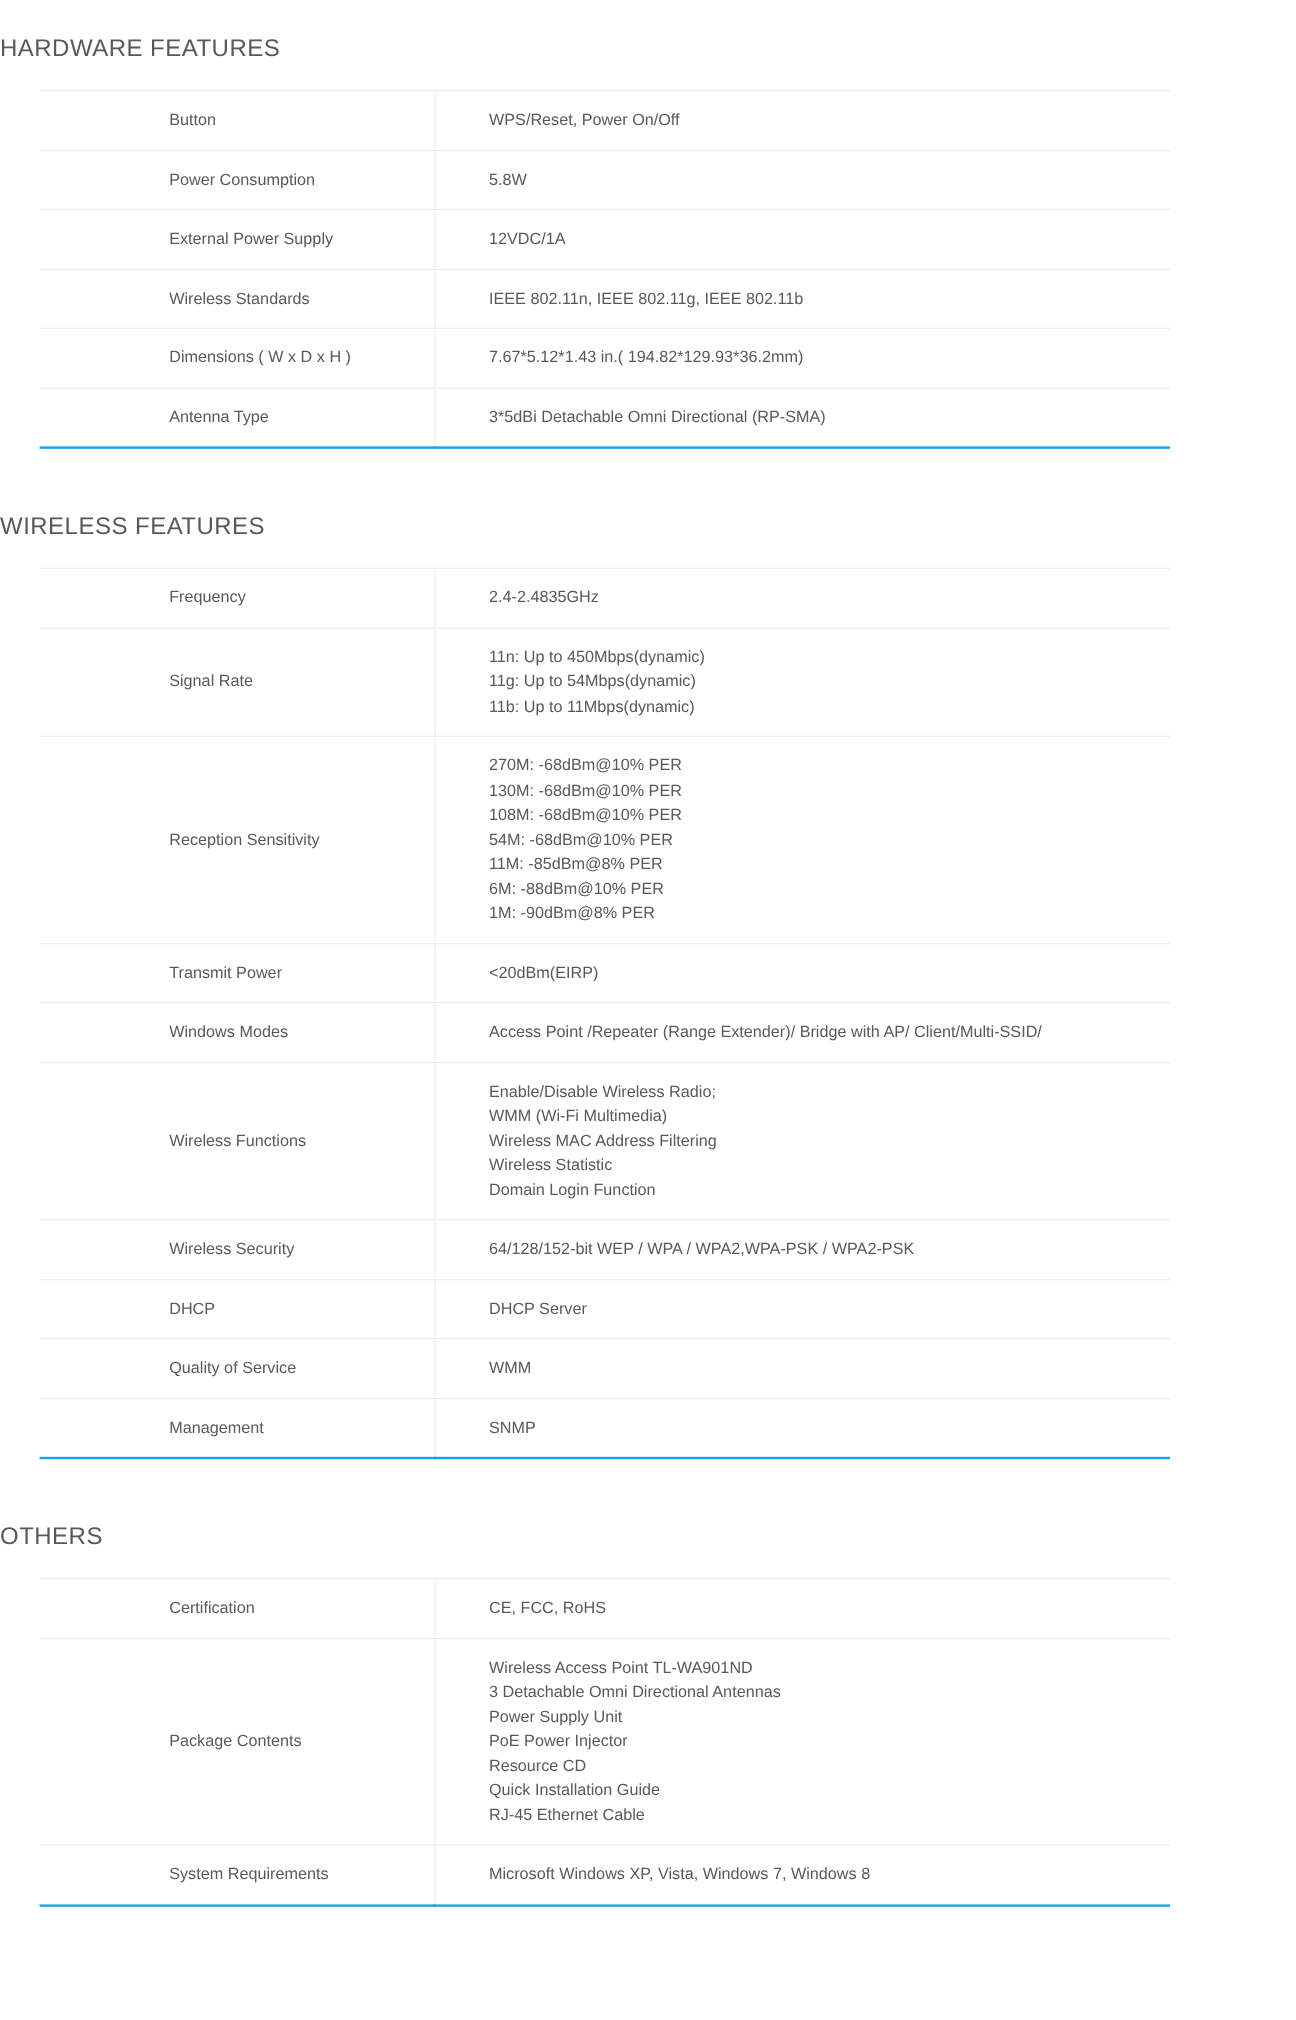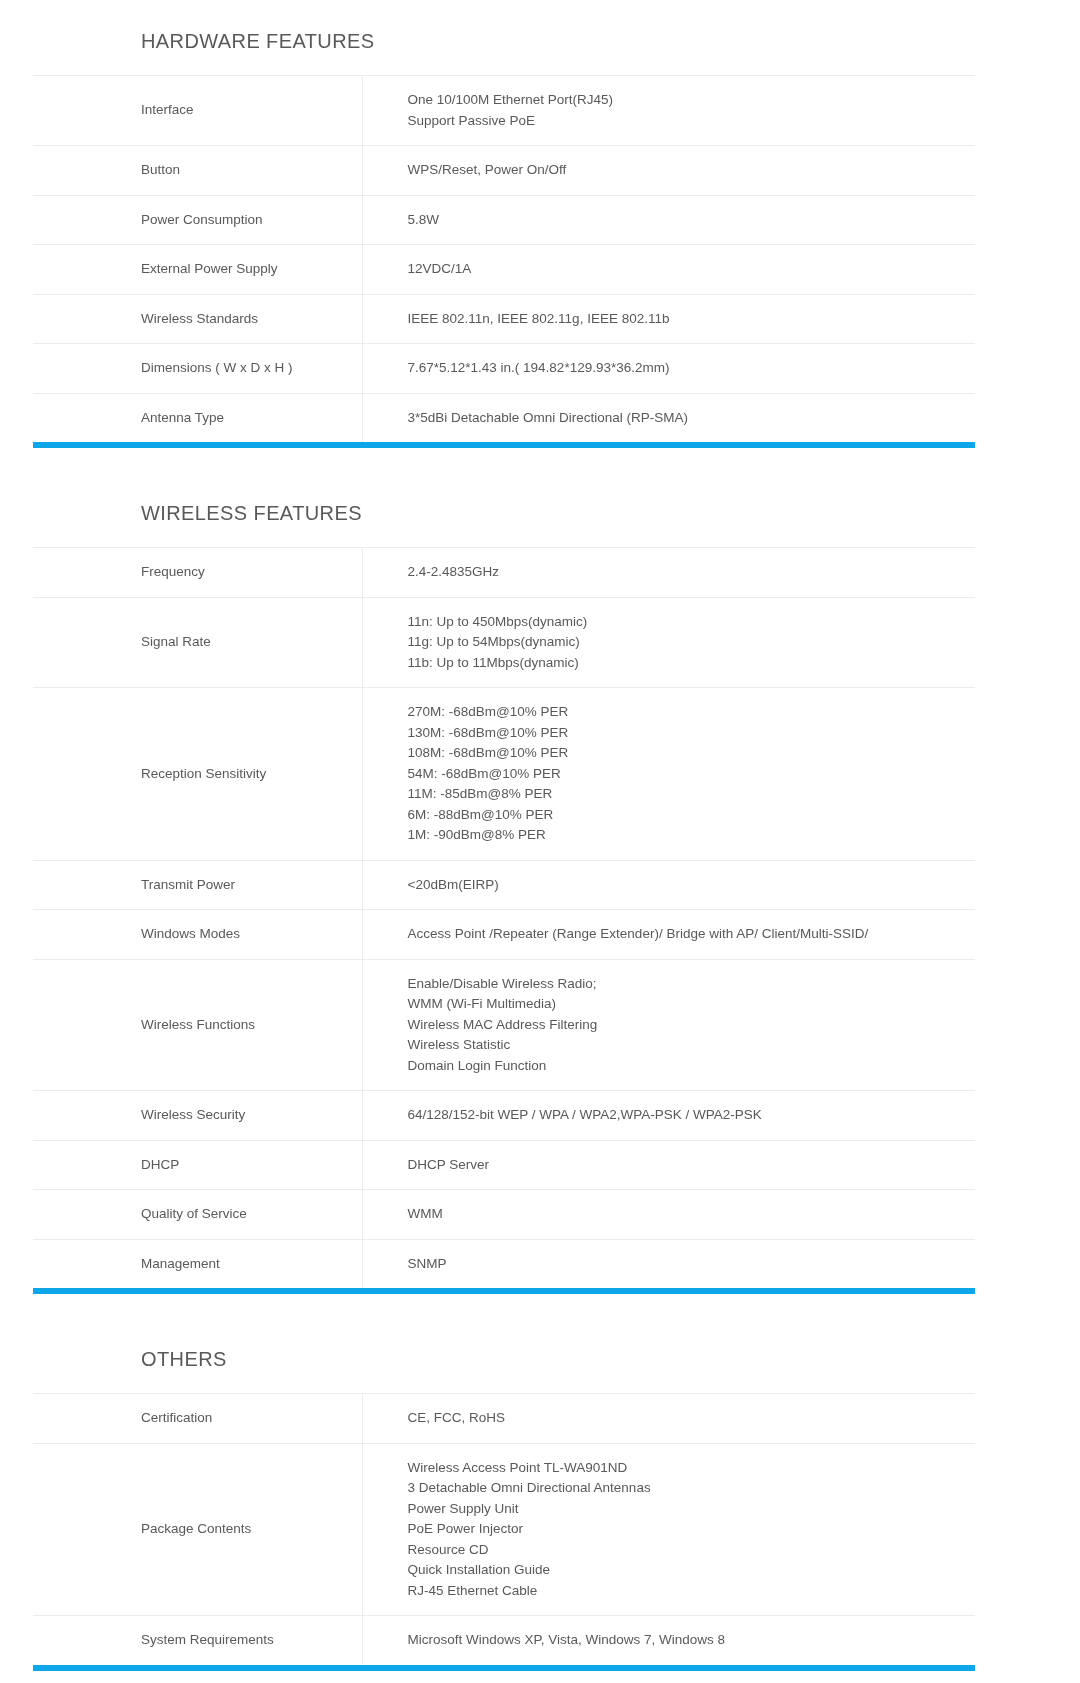--- a/index.html
+++ b/index.html
@@ -20,35 +20,34 @@
     padding: 0;
   }
   .section {
     margin: 0;
   }
   .section-title {
     font-size: 20px;
     font-weight: 400;
     color: #58595b;
     letter-spacing: 0.4px;
-    padding-left: 141px;
     margin: 0;
     line-height: 26px;
   }
   .spec-table {
     width: 942px;
     margin-left: 33px;
     border-collapse: collapse;
     table-layout: fixed;
   }
   .spec-table tr {
     border-top: 1px solid #ececec;
   }
   .spec-table tr:last-child {
-    border-bottom: 6px solid #0ea5e9;
+    border-bottom: 2px solid #0ea5e9;
   }
   .spec-table td {
     vertical-align: middle;
     font-size: 13.5px;
     line-height: 20.5px;
     color: #58595b;
     font-weight: 400;
   }
   td.label-cell {
     width: 329px;
@@ -73,27 +72,20 @@
 
 <div class="page">
   <div class="gap-top-hw"></div>
   <div id="sections-root">
       <div class="section">
         <h2 class="section-title">HARDWARE FEATURES</h2>
         <div class="gap-title-table"></div>
         <table class="spec-table">
           <tbody>
             <tr>
-              <td class="label-cell">Interface</td>
-              <td class="value-cell">
-                <span class="value-line">One 10/100M Ethernet Port(RJ45)</span>
-                <span class="value-line">Support Passive PoE</span>
-              </td>
-            </tr>
-            <tr>
               <td class="label-cell">Button</td>
               <td class="value-cell">
                 <span class="value-line">WPS/Reset, Power On/Off</span>
               </td>
             </tr>
             <tr>
               <td class="label-cell">Power Consumption</td>
               <td class="value-cell">
                 <span class="value-line">5.8W</span>
               </td>

